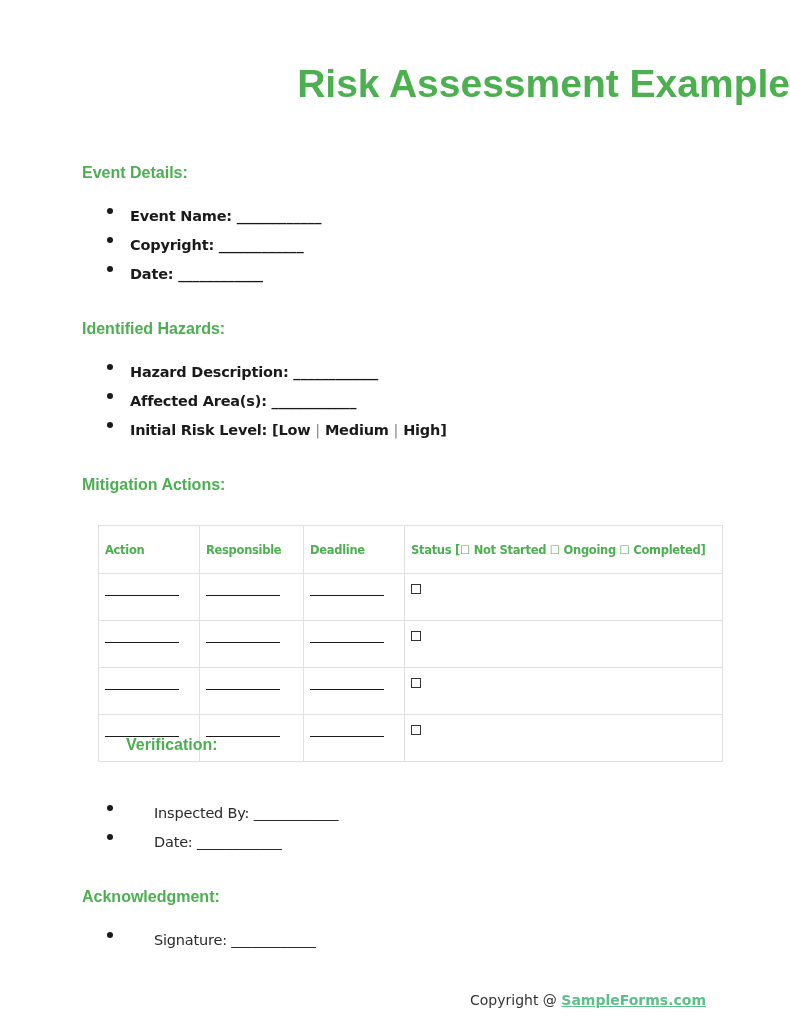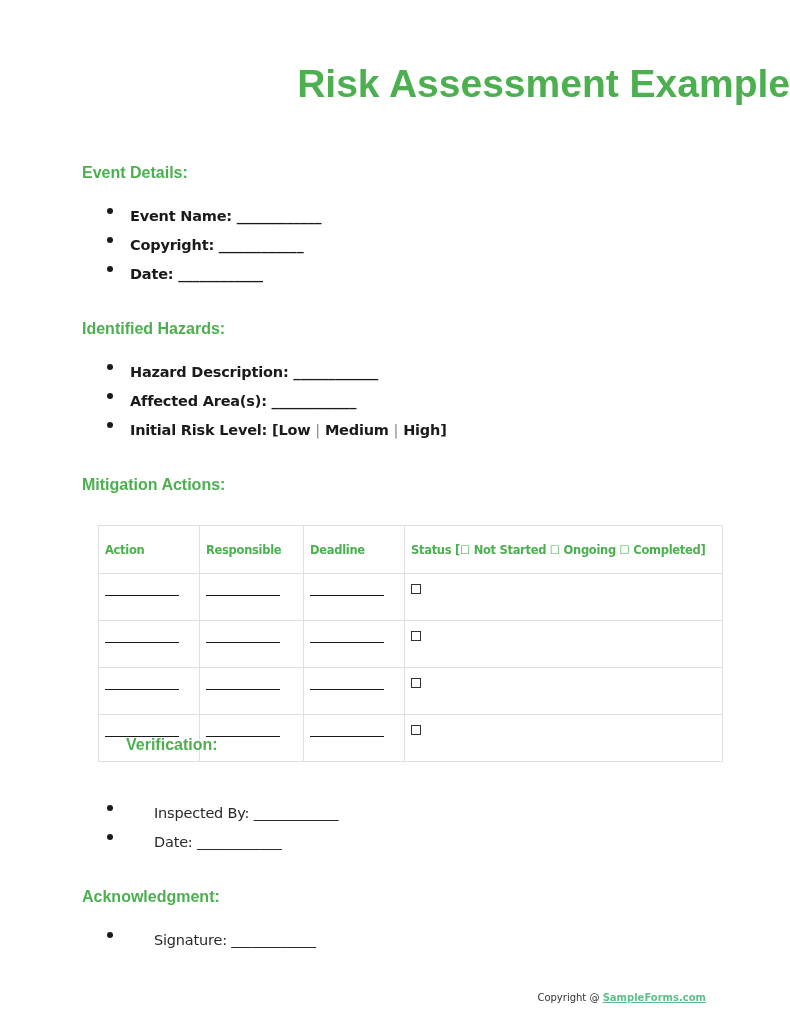--- a/index.html
+++ b/index.html
@@ -104,21 +104,21 @@
       height: 10px;
       border: 1px solid #333;
       margin-top: 2px;
     }
 
     .footer {
       position: absolute;
       top: 992px;
       right: 84px;
       font-family: "DejaVu Sans", sans-serif;
-      font-size: 10px;
+      font-size: 14px;
       color: #333;
     }
     .footer a {
       color: #5dbf8a;
       font-weight: bold;
       text-decoration: underline;
     }
   </style>
 </head>
 <body>

